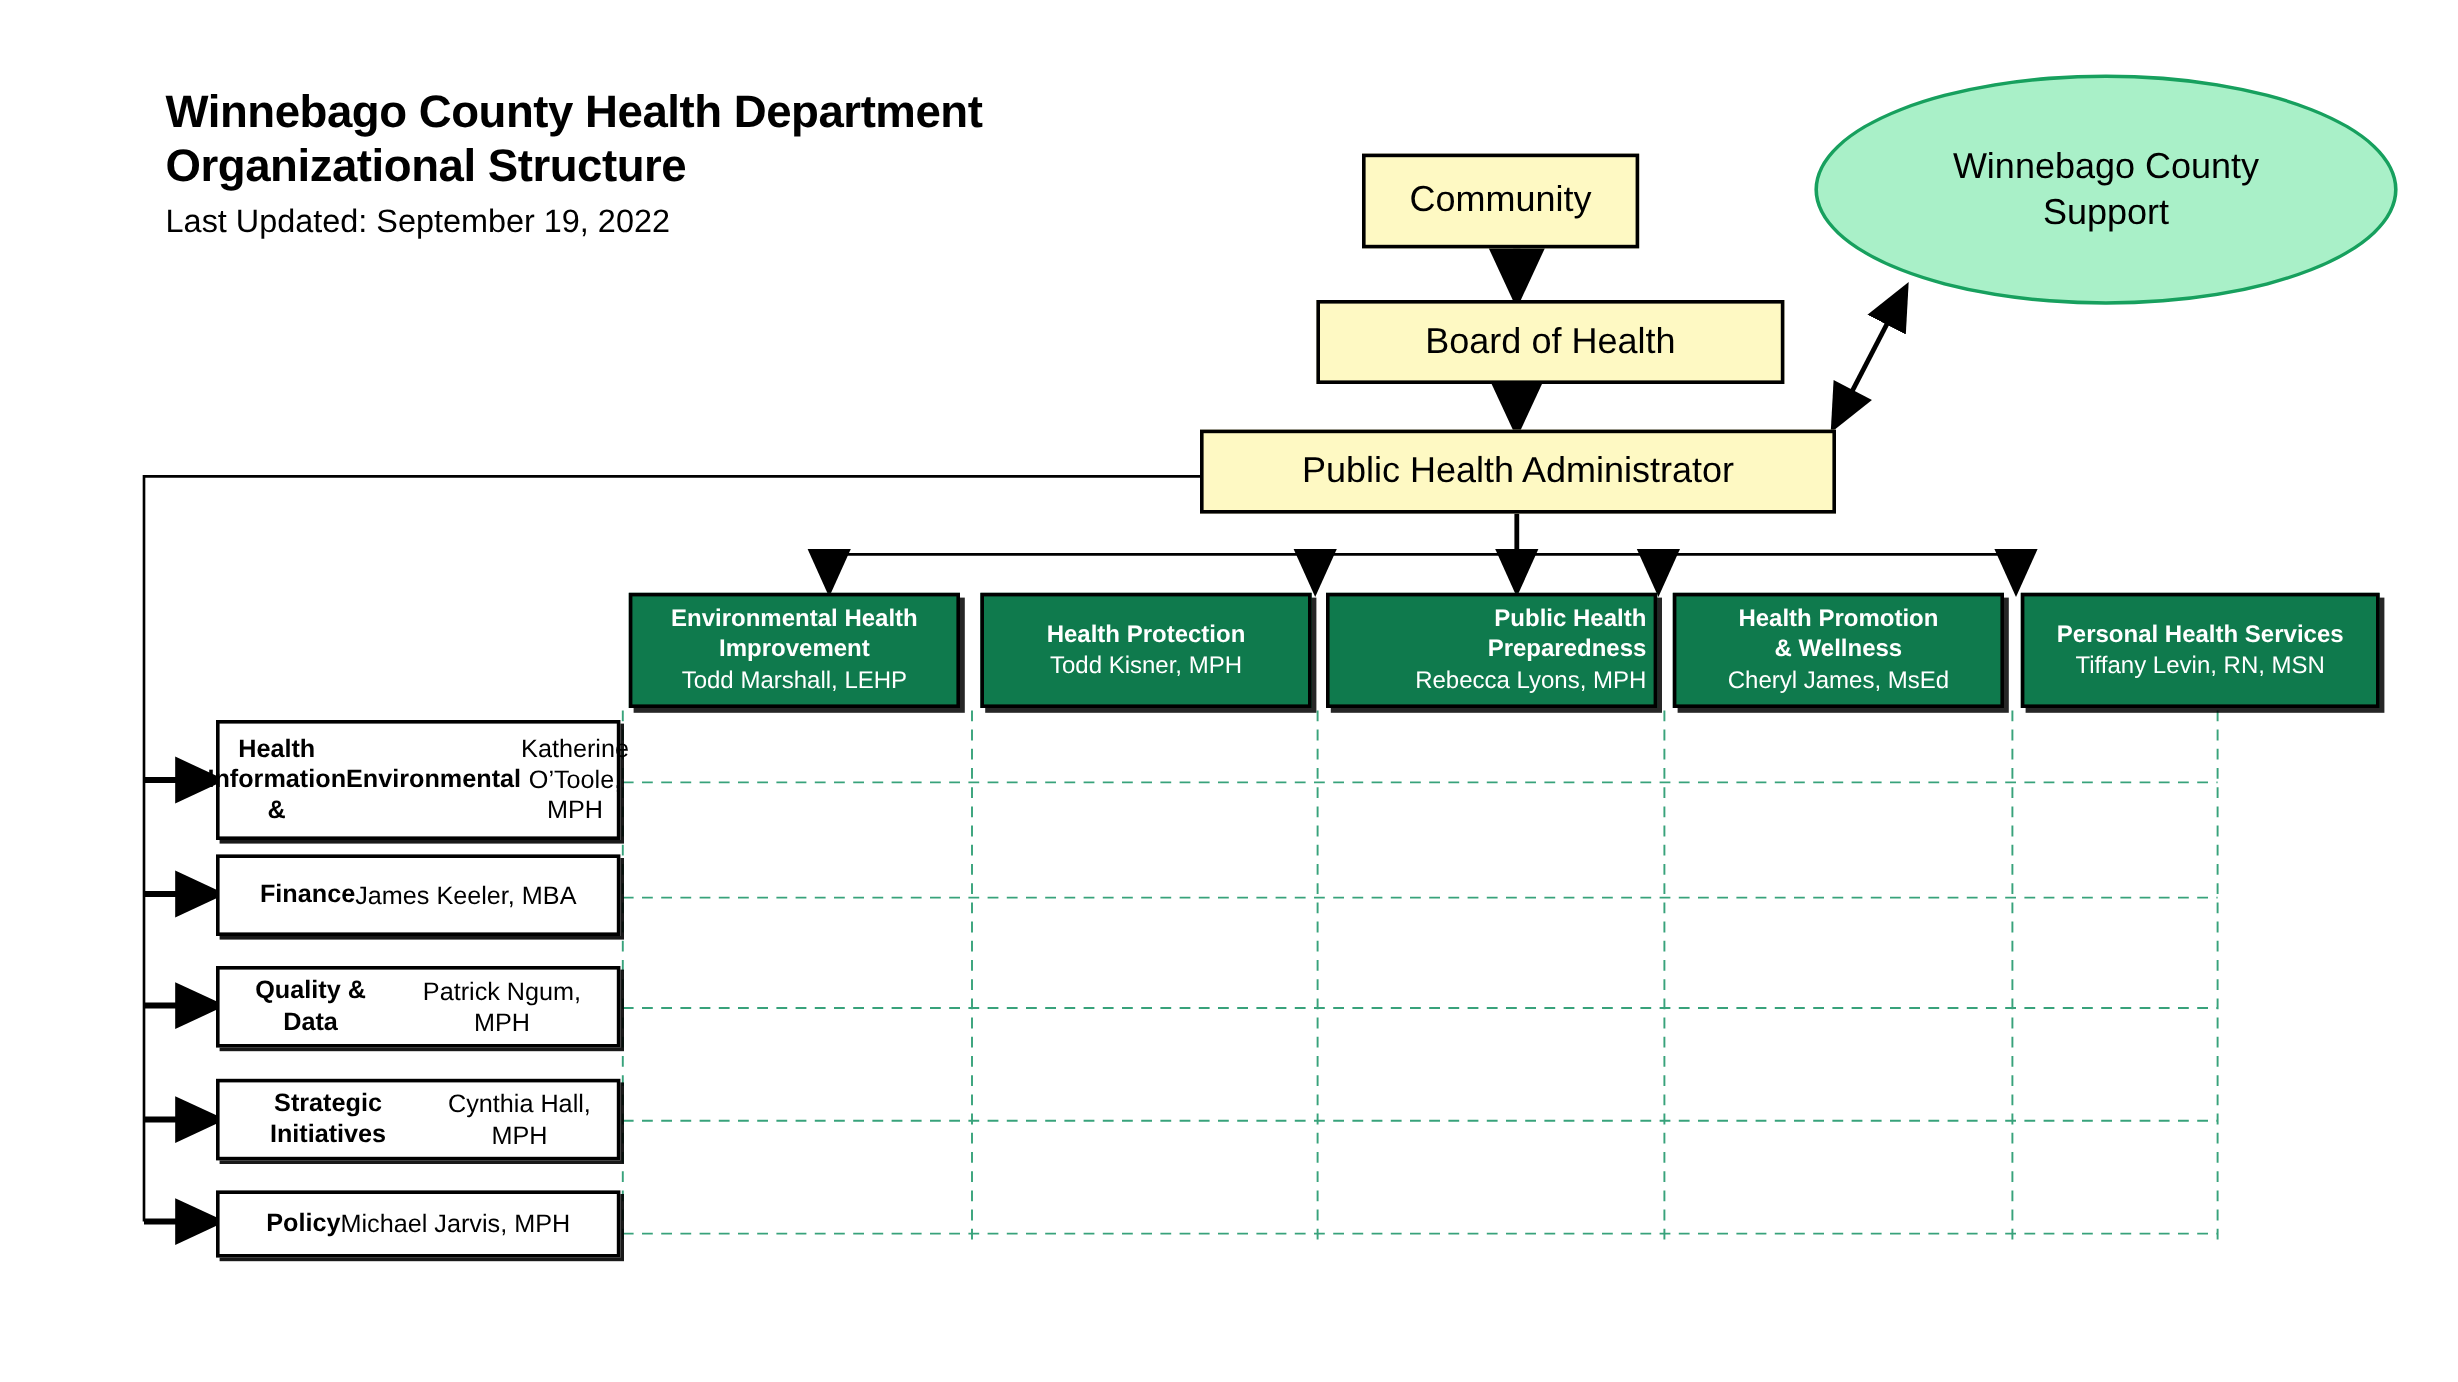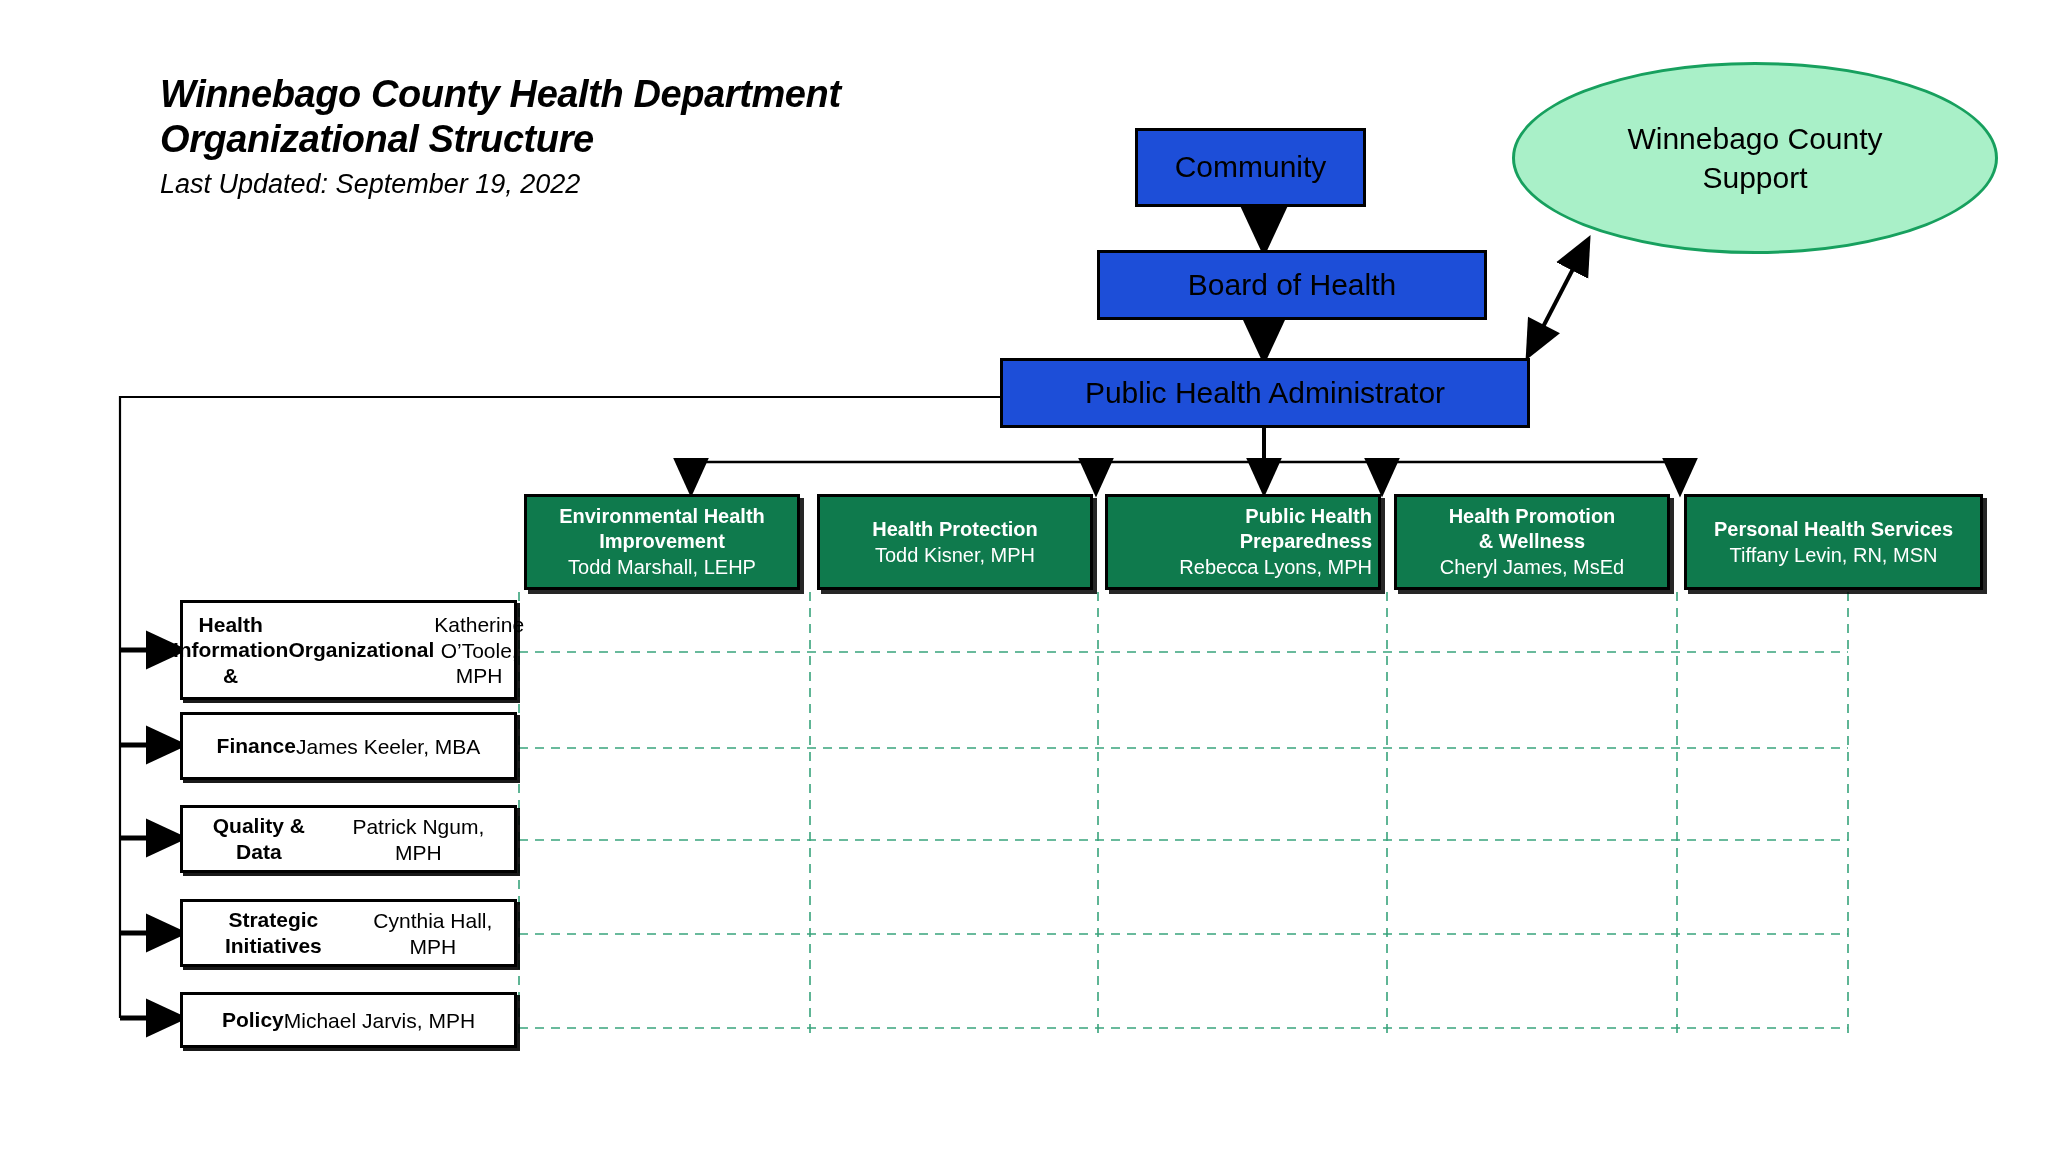--- a/index.html
+++ b/index.html
@@ -24,24 +24,23 @@
     left: 0;
     top: 0;
     width: 2048px;
     height: 1152px;
     pointer-events: none;
   }
 
   
   #title-block {
     position: absolute;
-    left: 160px;
+    left: 138px;
     top: 72px;
     width: 900px;
-    font-style: italic;
   }
   .title-line {
     font-size: 38px;
     font-weight: bold;
     line-height: 1.18;
     letter-spacing: -0.4px;
     white-space: nowrap;
   }
   .subtitle-line {
     font-size: 27px;
@@ -54,21 +53,21 @@
   
   .node {
     position: absolute;
     box-sizing: border-box;
     display: flex;
     align-items: center;
     justify-content: center;
     text-align: center;
   }
   .node-white {
-    background: #1d4ed8;
+    background: #fef9c3;
     border: 3px solid #000000;
   }
   .node-white .node-title {
     font-size: 30px;
     font-weight: normal;
     line-height: 1.15;
   }
   .node-green {
     background: #0F7A4D;
     border: 3px solid #000000;
@@ -245,21 +244,21 @@
     <div class="unit-person">Cheryl James, MsEd</div>
   </div>
 
   <div class="node node-green" style="left:1684px; top:494px; width:299px; height:96px;">
     <div class="unit-name">Personal Health Services</div>
     <div class="unit-person">Tiffany Levin, RN, MSN</div>
   </div>
 
   <div class="node node-support" style="left:180px; top:600px; width:337px; height:100px;">
     <div class="unit-name">Health Information &amp;</div>
-    <div class="unit-name">Organizational</div>
+    <div class="unit-name">Environmental</div>
     <div class="unit-person">Katherine O’Toole, MPH</div>
   </div>
 
   <div class="node node-support" style="left:180px; top:712px; width:337px; height:68px;">
     <div class="unit-name">Finance</div>
     <div class="unit-person">James Keeler, MBA</div>
   </div>
 
   <div class="node node-support" style="left:180px; top:805px; width:337px; height:68px;">
     <div class="unit-name">Quality &amp; Data</div>

